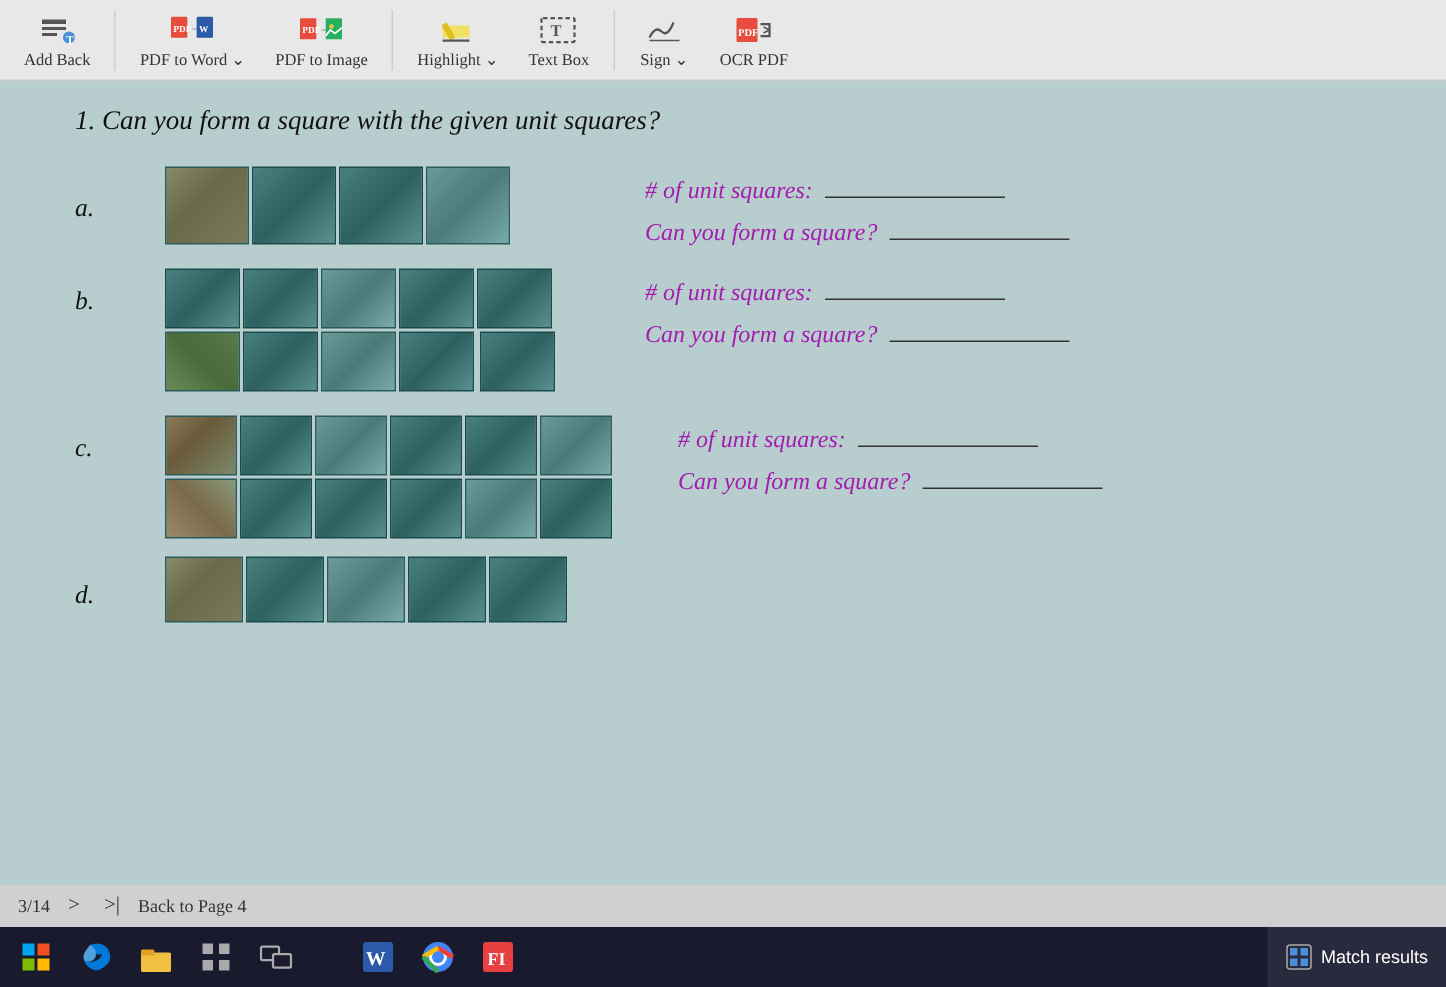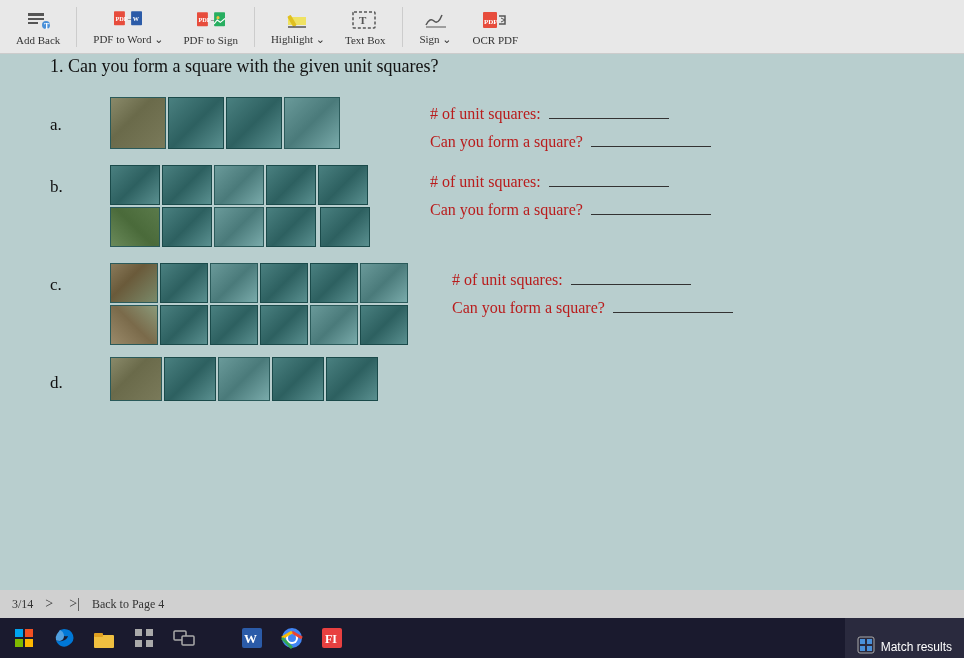--- a/index.html
+++ b/index.html
@@ -96,21 +96,21 @@
     .answers-area {
       display: flex;
       flex-direction: column;
       justify-content: center;
       gap: 10px;
       margin-top: 10px;
     }
 
     .answer-line {
       font-size: 16px;
-      color: #b91c1c;
+      color: #a21caf;
       white-space: nowrap;
     }
 
     .underline {
       display: inline-block;
       width: 120px;
       border-bottom: 1px solid #333;
       margin-left: 4px;
     }
 
@@ -163,21 +163,21 @@
     .match-results {
       position: absolute;
       bottom: 0;
       right: 0;
       background: #2a2a3e;
       color: white;
       font-size: 12px;
       padding: 4px 12px;
       height: 40px;
       display: flex;
-      align-items: flex-end;
+      align-items: center;
       gap: 6px;
     }
 
     .cell-teal {
       background: linear-gradient(135deg, #4a8080 0%, #2d6060 50%, #5a9090 100%);
       border: 1px solid #1a4a4a;
     }
 
     .cell-light {
       background: linear-gradient(135deg, #6a9a9a 0%, #4a7a7a 50%, #7aabab 100%);
@@ -226,21 +226,21 @@
     <div class="icon-area">
       <svg width="36" height="24" viewBox="0 0 36 24">
         <rect x="0" y="2" width="14" height="18" rx="1" fill="#e74c3c"></rect>
         <text x="2" y="15" font-size="8" fill="white" font-weight="bold">PDF</text>
         <text x="16" y="14" font-size="10" fill="#555">→</text>
         <rect x="22" y="2" width="14" height="18" rx="1" fill="#27ae60"></rect>
         <circle cx="27" cy="9" r="2" fill="#f0c040"></circle>
         <polyline points="22,17 26,12 30,15 36,10" fill="none" stroke="white" stroke-width="1.5"></polyline>
       </svg>
     </div>
-    <span>PDF to Sign</span>
+    <span>PDF to Image</span>
   </div>
 
   <div class="toolbar-divider"></div>
 
   <div class="toolbar-item">
     <div class="icon-area">
       <svg width="28" height="24" viewBox="0 0 28 24">
         <rect x="4" y="10" width="18" height="8" fill="#f0e040" opacity="0.8"></rect>
         <rect x="6" y="8" width="4" height="12" rx="1" fill="#e0c020" transform="rotate(-30 8 14)"></rect>
         <line x1="4" y1="20" x2="22" y2="20" stroke="#555" stroke-width="1.5"></line>
@@ -280,21 +280,21 @@
         <path d="M18,8 L24,8 L24,16 L18,16" fill="none" stroke="#555" stroke-width="1.5"></path>
         <line x1="20" y1="10" x2="24" y2="12" stroke="#555" stroke-width="1"></line>
         <line x1="20" y1="14" x2="24" y2="12" stroke="#555" stroke-width="1"></line>
       </svg>
     </div>
     <span>OCR PDF</span>
   </div>
 
 </div>
 
-<div class="content" style="height: 538px; padding: 2px 50px 0 50px;">
+<div class="content" style="height: 538px; padding: 16px 50px 0 50px; font-style: italic;">
 
   <div class="question-title">
     <span>1.</span>
     <span>Can you form a square with the given unit squares?</span>
   </div>
 
   <div class="question-item" style="margin-bottom:14px; align-items:center;">
     <div style="display:flex; align-items:center; gap: 10px; min-width: 30px;">
       <span class="item-label">a.</span>
     </div>

